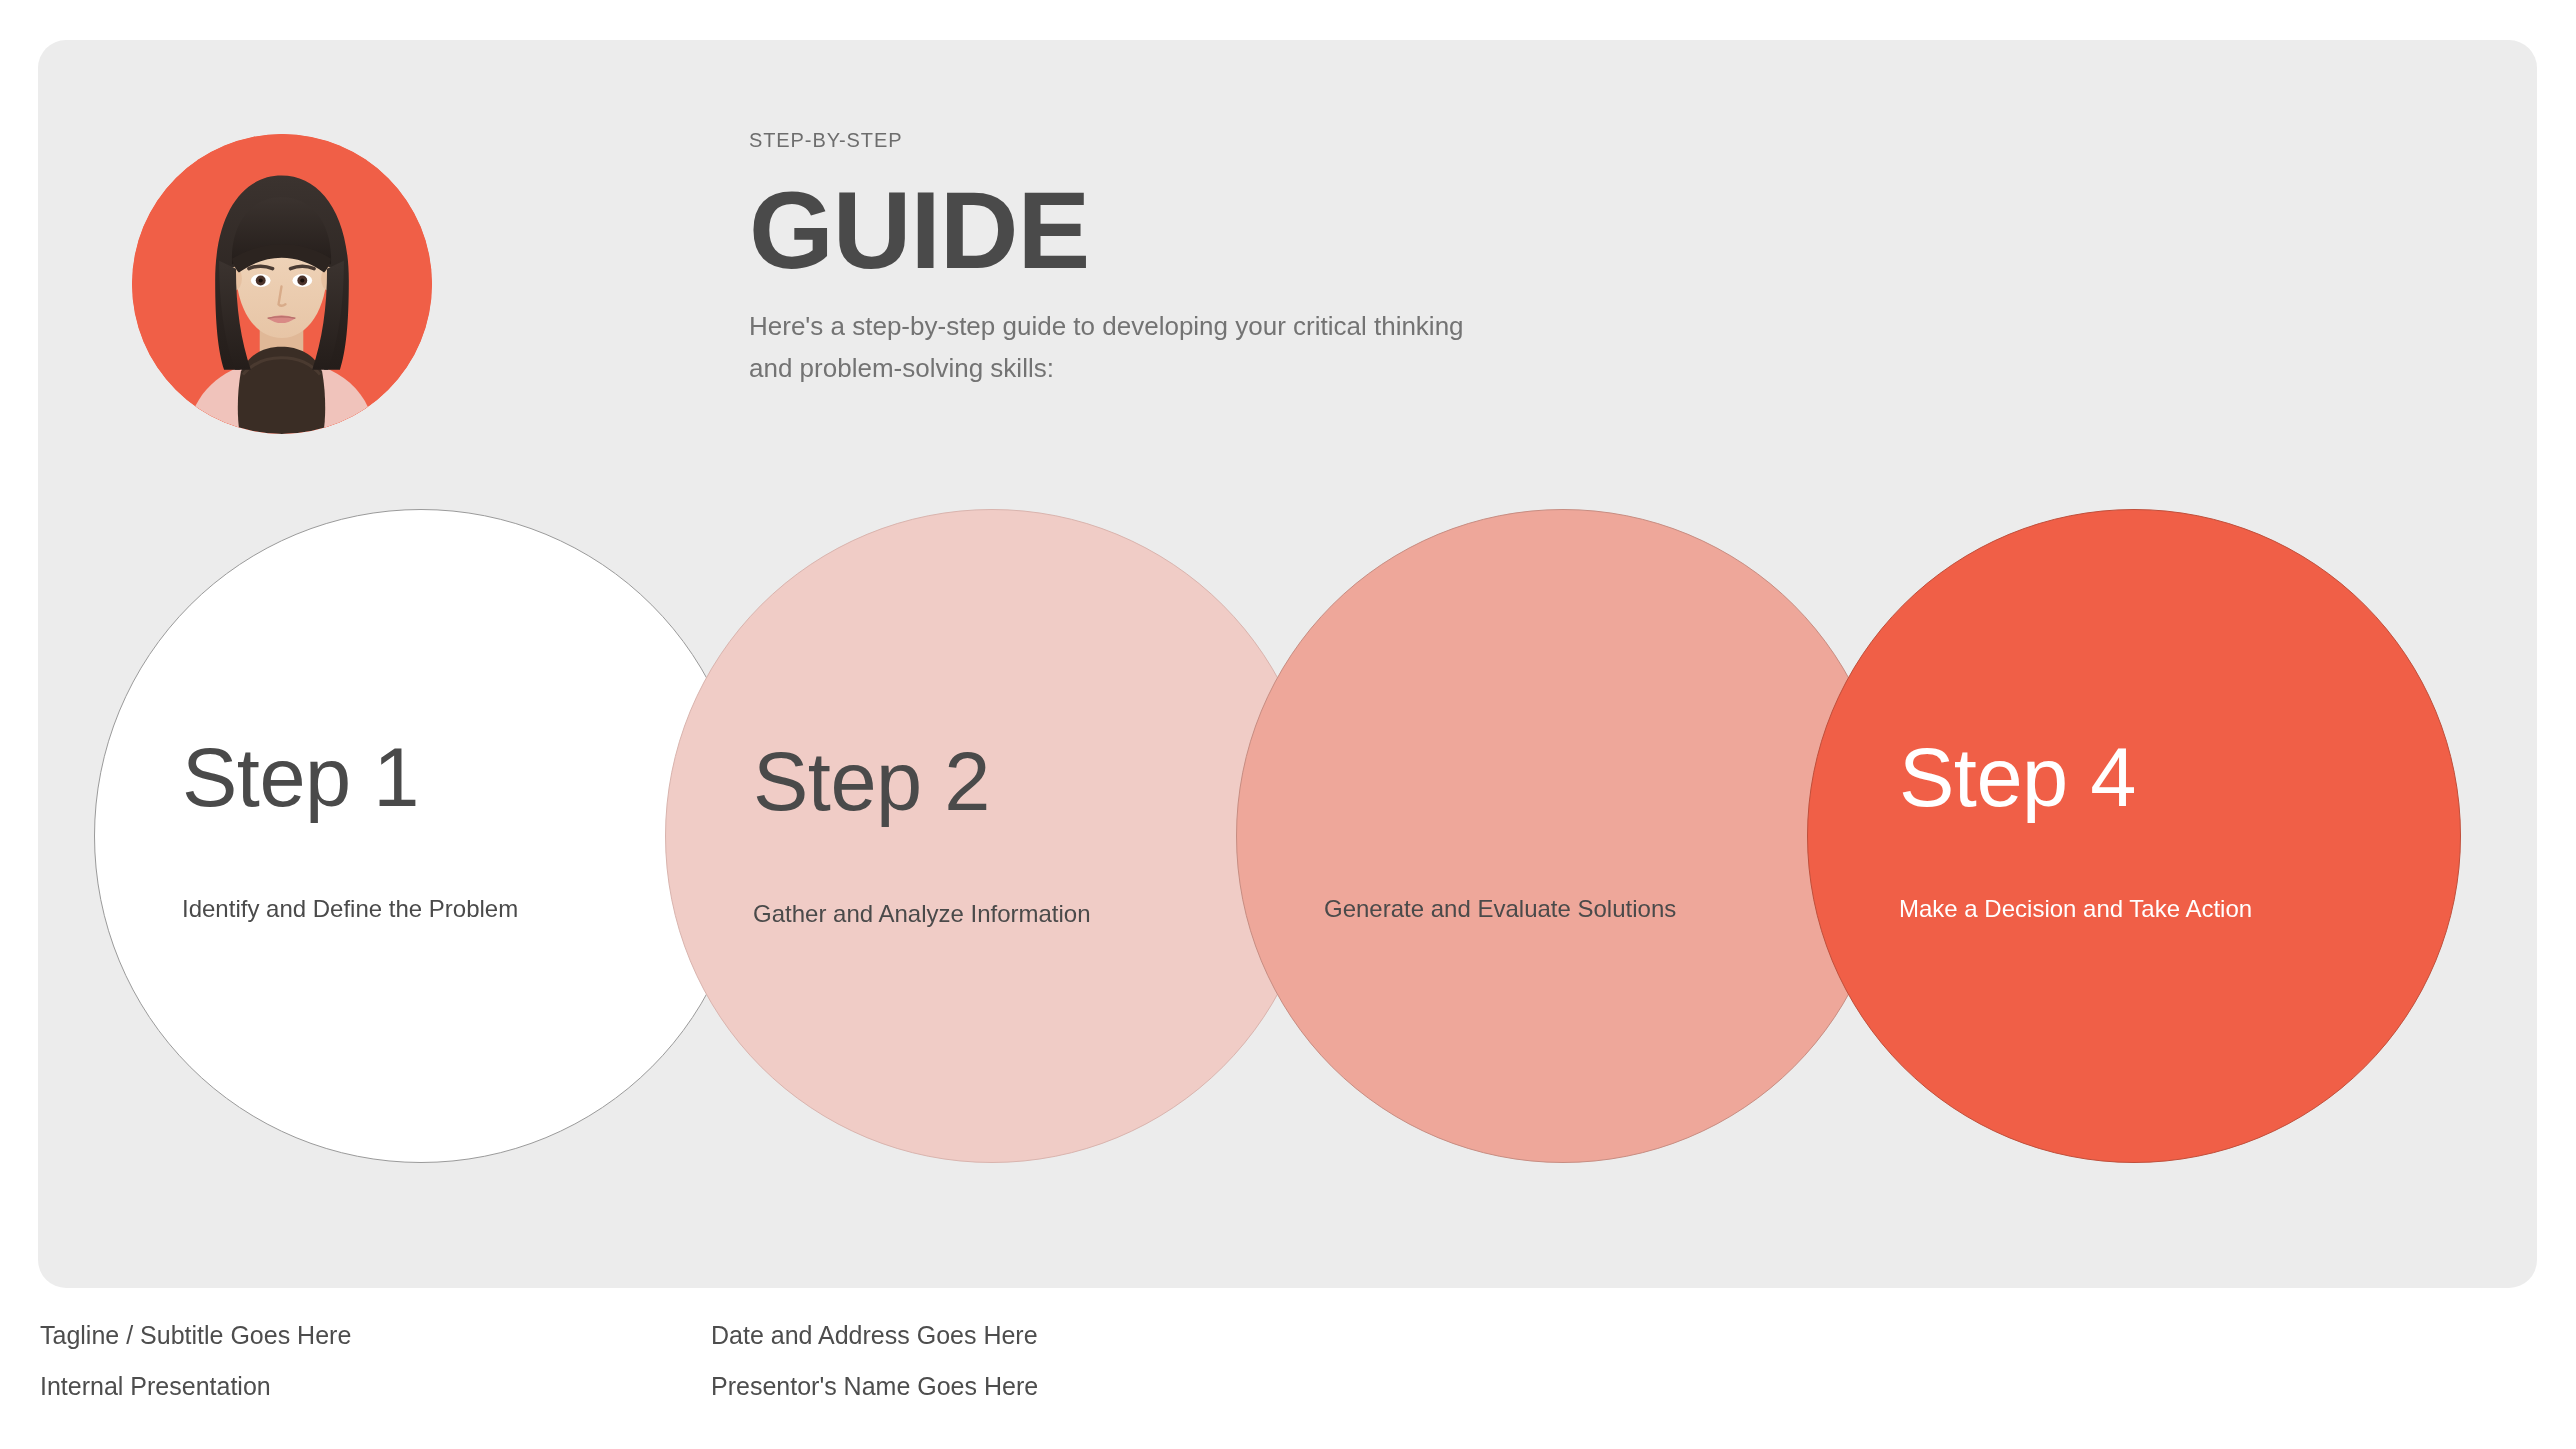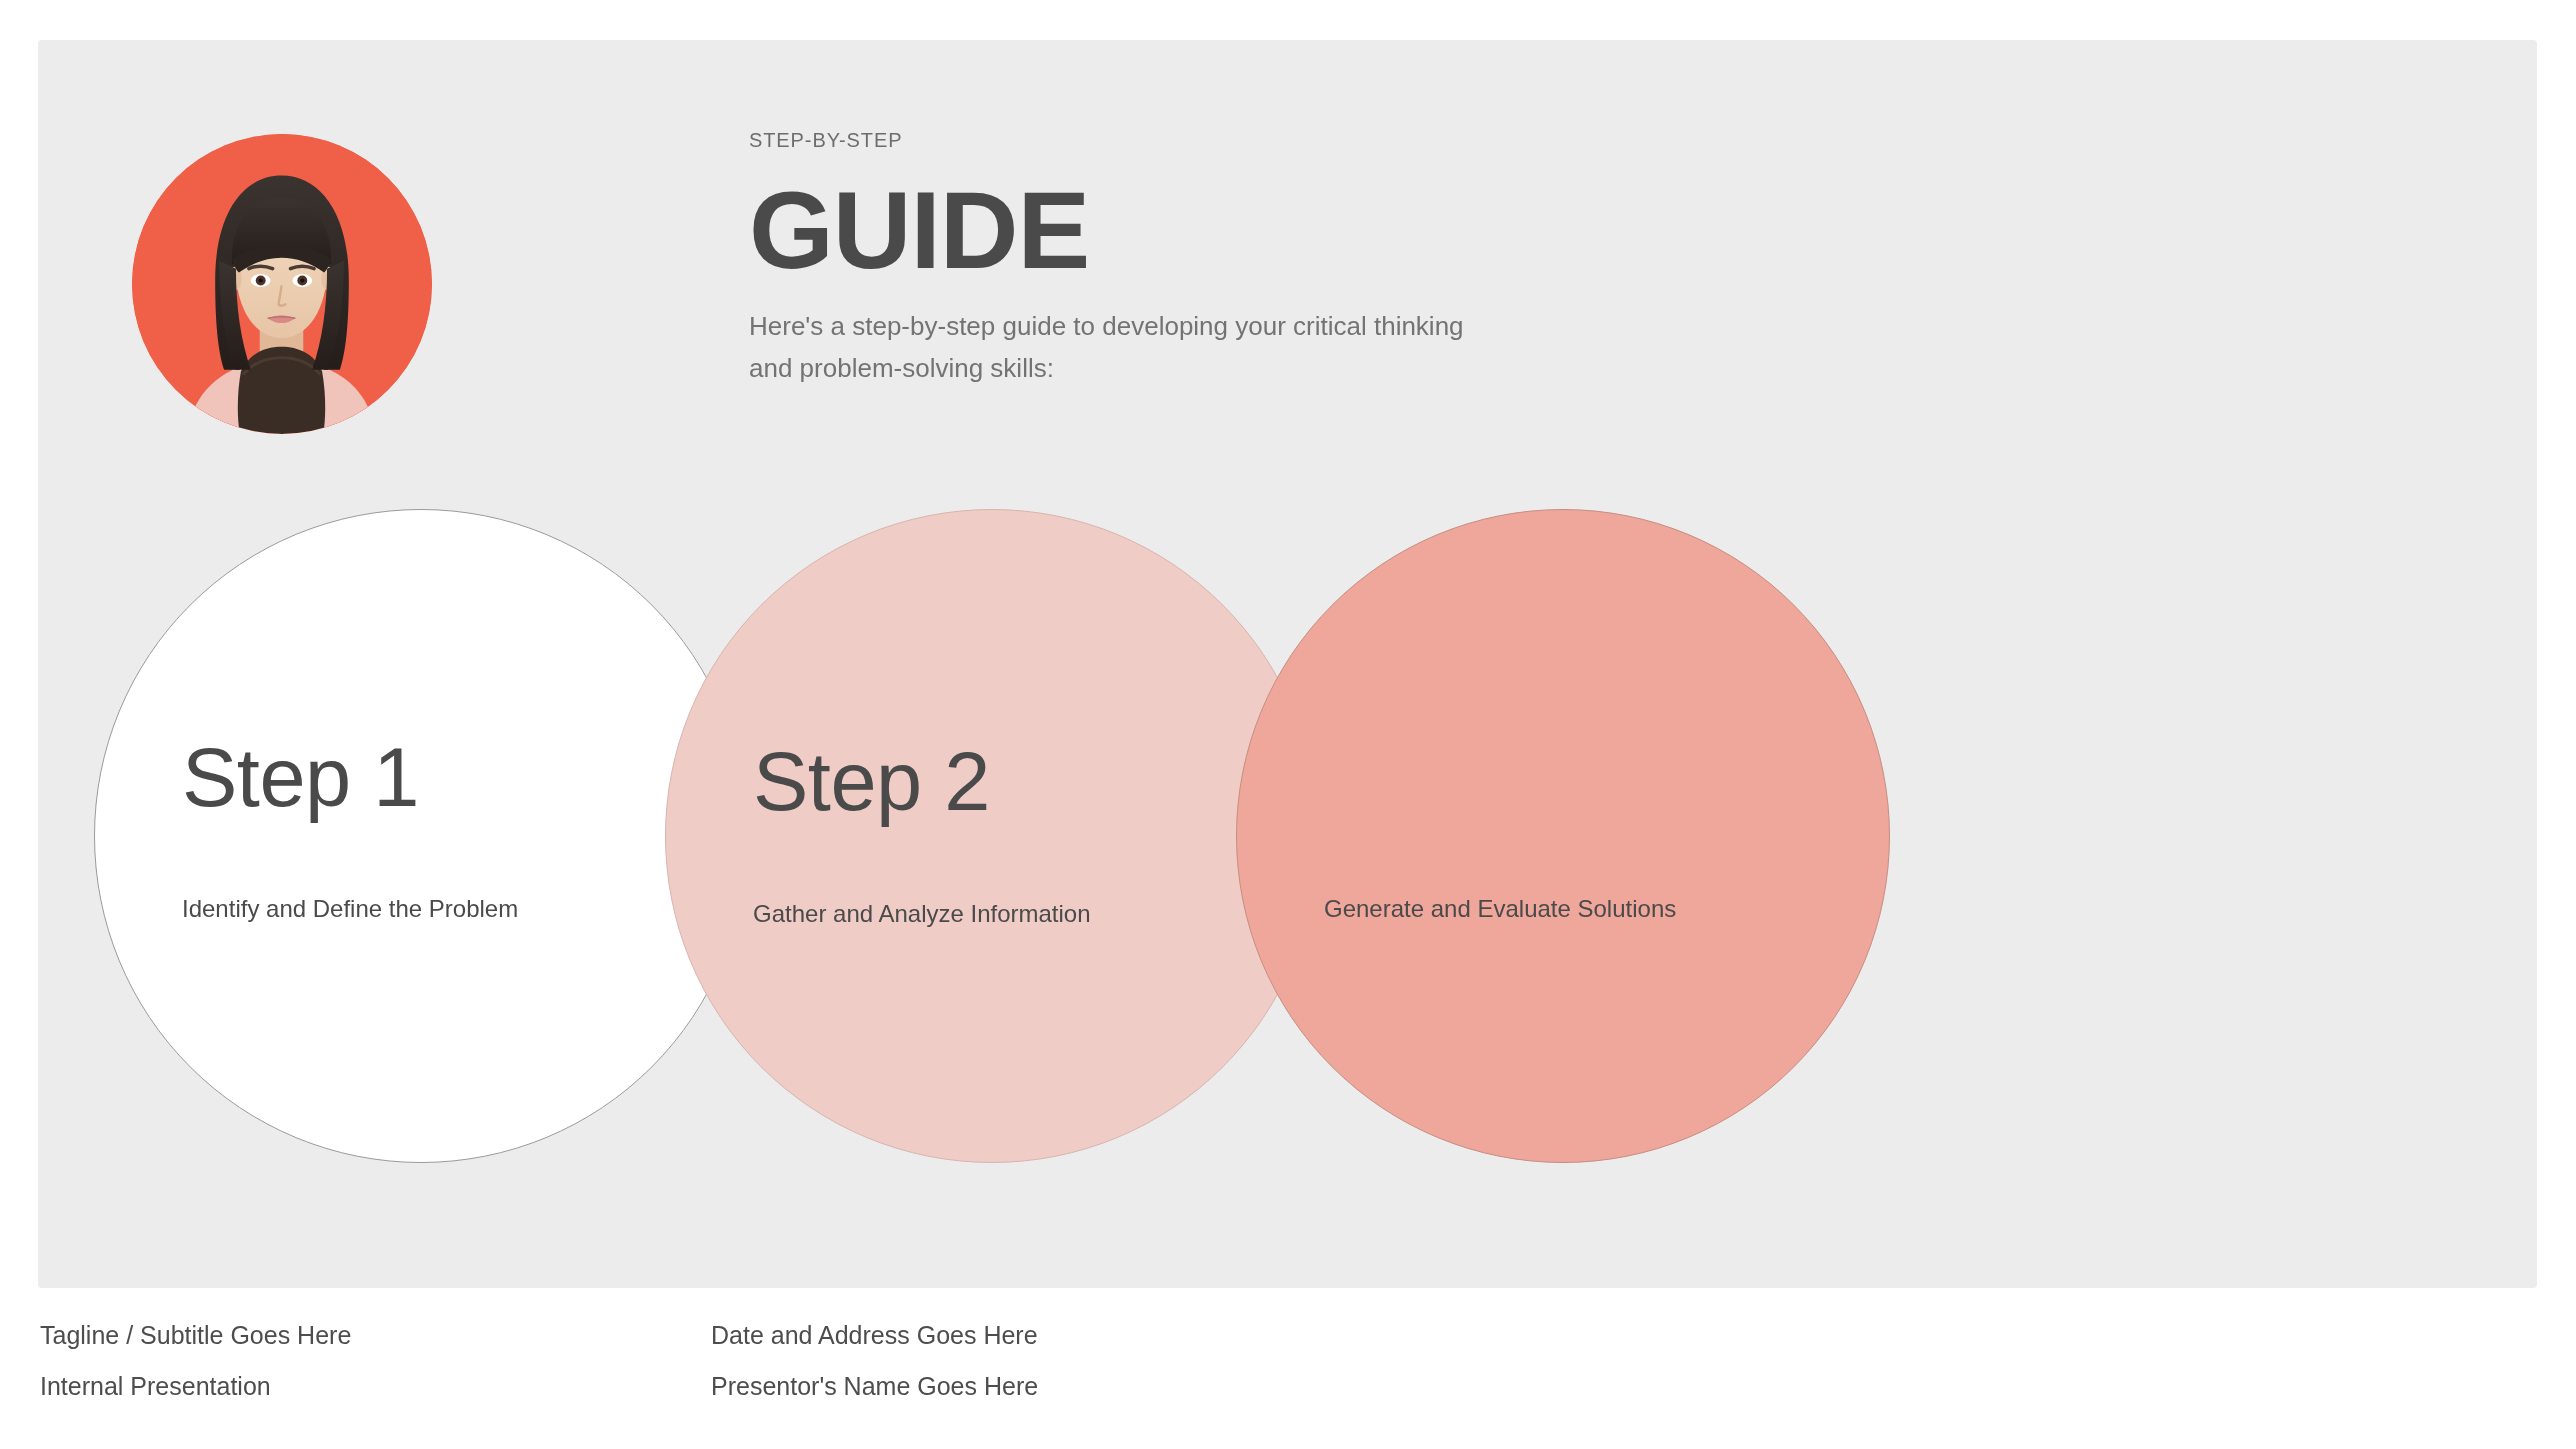--- a/index.html
+++ b/index.html
@@ -14,21 +14,21 @@
     width:2576px; height:1449px;
     background:#ffffff;
   }
 
   
   #panel {
     position:absolute;
     left:38px; top:40px;
     width:2499px; height:1248px;
     background:#ececec;
-    border-radius:4px;
+    border-radius:28px;
     overflow:hidden;
   }
 
   
   #avatar {
     position:absolute;
     left:94px; top:94px;
     width:300px; height:300px;
     border-radius:50%;
     background:#f05f47;
@@ -209,20 +209,24 @@
 
       <div class="step-circle c2">
         <div class="step-num">Step 2</div>
         <div class="step-desc">Gather and Analyze Information</div>
       </div>
 
       <div class="step-circle c3">
         <div class="step-desc">Generate and Evaluate Solutions</div>
       </div>
 
+      <div class="step-circle c4">
+        <div class="step-num">Step 4</div>
+        <div class="step-desc">Make a Decision and Take Action</div>
+      </div>
 
     </div>
   </div>
 
   <div id="footer">
     <div class="footer-col left">
       <div class="footer-line">Tagline / Subtitle Goes Here</div>
       <div class="footer-line">Internal Presentation</div>
     </div>
     <div class="footer-col right">

